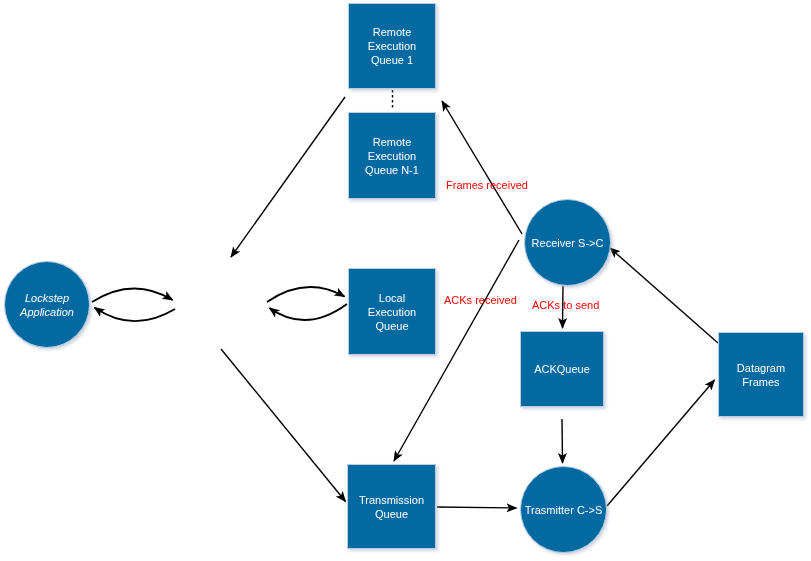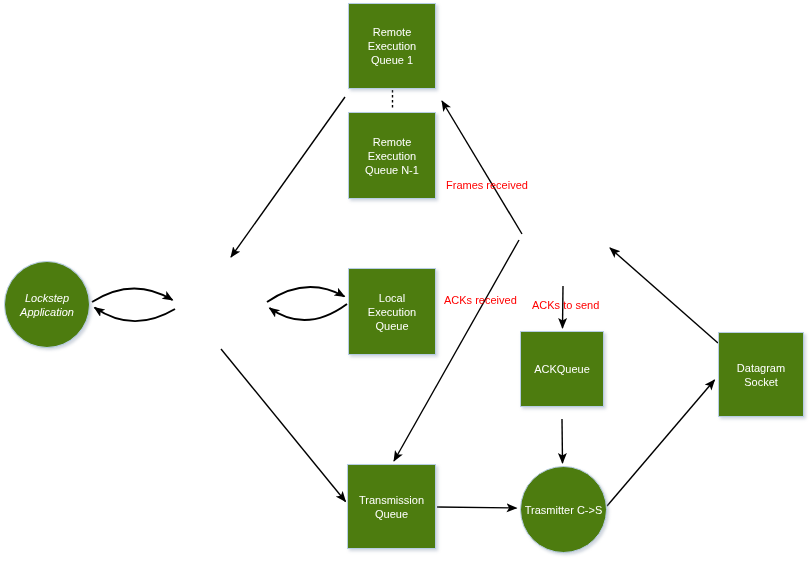--- a/index.html
+++ b/index.html
@@ -10,21 +10,21 @@
     background: #ffffff;
     font-family: "Liberation Sans", sans-serif;
     overflow: hidden;
   }
   #edges { position: absolute; left: 0; top: 0; }
   .edge { stroke: #000000; stroke-width: 1.4; fill: none; }
   .edge.curve { stroke-width: 1.9; }
   .edge.dotted { stroke-dasharray: 2.5 2.5; }
   .node {
     position: absolute;
-    background: #4d7c0f;
+    background: #0369a1;
     border: 1px solid #b7cde3;
     box-shadow: 2px 2px 3px rgba(150,165,185,0.45);
     color: #ffffff;
     font-size: 11px;
     line-height: 14px;
     display: flex;
     align-items: center;
     justify-content: center;
     text-align: center;
     white-space: pre-line;
@@ -86,30 +86,31 @@
 Queue N-1</div>
 
   <div class="node circle" style="left:4px; top:261px; width:86px; height:87px;font-style:italic;">Lockstep
 Application</div>
 
 
   <div class="node" style="left:348px; top:268px; width:88px; height:87px;">Local
 Execution
 Queue</div>
 
+  <div class="node circle" style="left:524px; top:199px; width:87px; height:87px;">Receiver S-&gt;C</div>
 
   <div class="node" style="left:520px; top:331px; width:84px; height:76px;">ACKQueue</div>
 
   <div class="node" style="left:347px; top:464px; width:89px; height:85px;">Transmission
 Queue</div>
 
   <div class="node circle" style="left:520px; top:466px; width:87px; height:87px;text-align:center;">Trasmitter C-&gt;S</div>
 
   <div class="node" style="left:718px; top:332px; width:86px; height:85px;">Datagram
-Socket</div>
+Frames</div>
 
   <div class="edge-label" style="left:446px; top:179px;">Frames received</div>
 
   <div class="edge-label" style="left:444px; top:286px;margin-top:8px;">ACKs received</div>
 
   <div class="edge-label" style="left:532px; top:299px;">ACKs to send</div>
 
 </div>
 
 </body></html>

